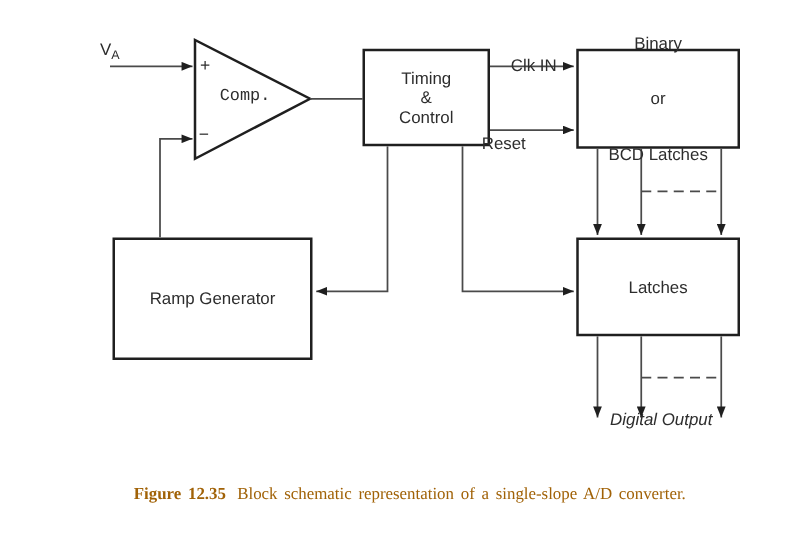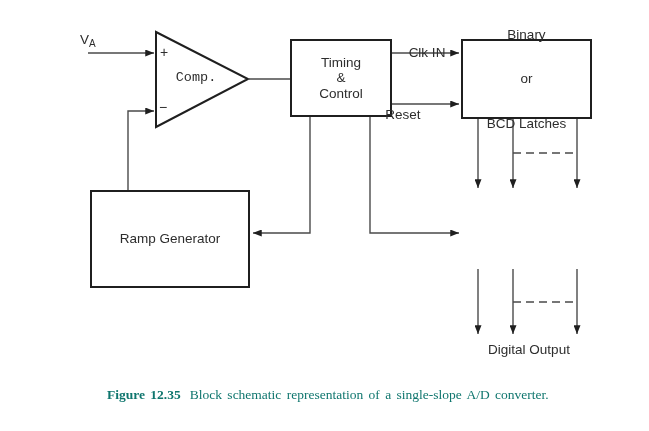--- a/index.html
+++ b/index.html
@@ -48,28 +48,28 @@
     white-space: nowrap;
   }
   .lbl.centered { text-align: center; }
   #lbl-va      { left: 80px;  top: 32px; text-align: right; }
   #lbl-va sub  { font-size: 10px; vertical-align: -3px; }
   #lbl-plus    { left: 160px; top: 45px;  font-size: 14px; }
   #lbl-minus   { left: 159px; top: 100px; font-size: 14px; }
   #lbl-comp    { left: 161px; top: 70px;  width: 70px; font-family: Liberation Mono, monospace; }
   #lbl-clkin   { left: 396px; top: 29px;  width: 62px; margin-top: 16px; }
   #lbl-reset   { left: 373px; top: 107px; width: 60px; }
-  #lbl-digout  { left: 459px; top: 342px; width: 140px; }
+  #lbl-digout  { left: 459px; top: 328px; width: 140px; font-style: italic; }
   .caption {
     position: absolute;
     left: 107px; top: 387px;
     z-index: 3;
     font-family: "Liberation Serif", serif;
     font-size: 13.5px;
-    color: #0f766e;
+    color: #a16207;
     word-spacing: 2px;
     white-space: nowrap;
   }
   .caption .figlabel { font-weight: bold; margin-right: 9px; }
 </style>
 </head>
 <body>
 
 <div class="canvas">
 
@@ -110,20 +110,23 @@
   <div class="block" id="block-bcd">
     <span>Binary</span>
     <span>or</span>
     <span>BCD Latches</span>
   </div>
 
   <div class="block" id="block-ramp">
     <span>Ramp Generator</span>
   </div>
 
+  <div class="block" id="block-latches">
+    <span>Latches</span>
+  </div>
 
   <div class="lbl" id="lbl-va">
     <span>V</span><sub>A</sub>
   </div>
 
   <div class="lbl" id="lbl-plus">+</div>
   <div class="lbl" id="lbl-minus">−</div>
   <div class="lbl centered" id="lbl-comp">Comp.</div>
 
   <div class="lbl centered" id="lbl-clkin">Clk IN</div>

